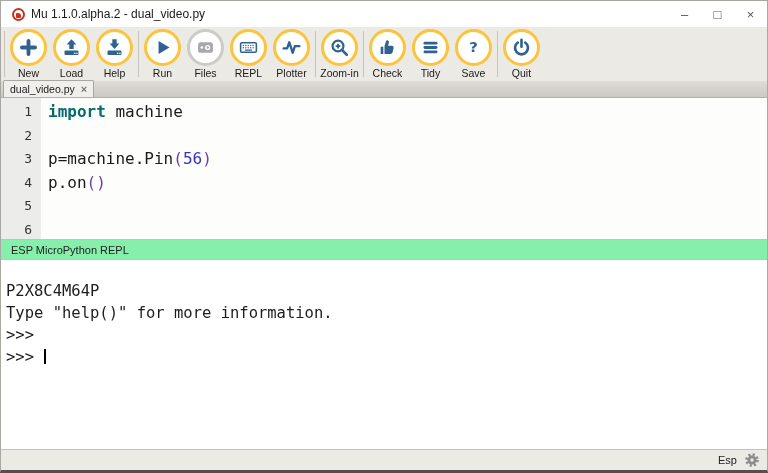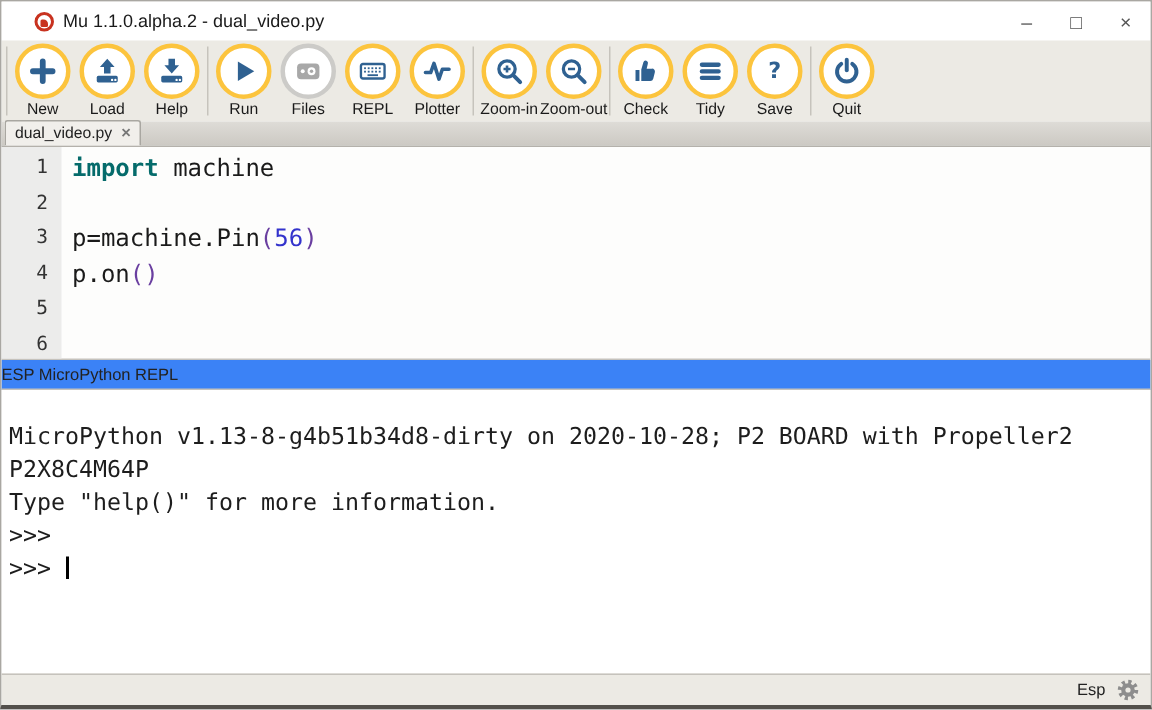--- a/index.html
+++ b/index.html
@@ -8,21 +8,21 @@
 
   .window {
     position:relative; width:768px; height:473px;
     background:#ffffff;
     border:1px solid #a9a7a2;
     border-bottom:3px solid #53504b;
     overflow:hidden;
   }
 
   
-  .titlebar { height:26px; background:#ffffff; display:flex; align-items:center; padding-left:22px; }
+  .titlebar { height:26px; background:#ffffff; display:flex; align-items:center; padding-left:11px; }
   .mu-dot { width:13px; height:13px; border:2px solid #c8321f; border-radius:50%; position:relative; flex:0 0 auto; }
   .mu-dot::after { content:""; position:absolute; left:1.5px; top:3px; width:5px; height:5px; background:#c8321f; border-radius:1px 3px 1px 1px; }
   .title-text { font-size:12px; color:#1a1a1a; margin-left:6px; flex:1 1 auto; white-space:nowrap; overflow:hidden; }
   .win-controls { display:flex; height:100%; }
   .win-btn { width:33px; height:100%; display:flex; align-items:center; justify-content:center; font-size:13px; color:#555; cursor:default; }
 
   
   .toolbar { height:54px; background:#eceae4; display:flex; align-items:flex-start; padding:2px 0 0 1px; }
   .tb-btn { width:43px; display:flex; flex-direction:column; align-items:center; cursor:pointer; }
   .tb-circle { width:37px; height:37px; border-radius:50%; background:#fff; border:3.5px solid #fcc43d; display:flex; align-items:center; justify-content:center; }
@@ -41,21 +41,21 @@
   .gutter { width:40px; background:#ececeb; padding:2px 9px 0 0; text-align:right; }
   .ln { font-size:13px; line-height:23.5px; color:#333; }
   .code-area { flex:1; padding:2px 0 0 7px; overflow:hidden; }
   .code-line { font-size:16px; line-height:23.5px; white-space:pre; color:#1a1a1a; min-height:23.5px; }
   .seg-kw  { color:#056b6b; font-weight:bold; }
   .seg-pl  { color:#1a1a1a; }
   .seg-br  { color:#6a3fa0; }
   .seg-num { color:#3333cc; }
 
   
-  .repl-header { height:20px; background:#3b82f6; border-bottom:1px solid #c5c2bc; display:flex; align-items:center; padding-left:0; }
+  .repl-header { height:20px; background:#86efac; border-bottom:1px solid #c5c2bc; display:flex; align-items:center; padding-left:10px; }
   .repl-header span { font-size:11px; color:#222; }
   .repl-body { height:189px; background:#ffffff; padding:20px 0 0 5px; font-family:"DejaVu Sans Mono", monospace; overflow:hidden; cursor:text; }
   .repl-line { font-size:15.5px; line-height:22px; white-space:pre; color:#1d1d1d; min-height:22px; }
   .cursor { display:inline-block; width:2px; height:15px; background:#000; vertical-align:-2px; margin-left:1px; }
 
   
   .statusbar { height:21px; background:#eceae4; border-top:1px solid #c5c2bc; display:flex; align-items:center; justify-content:flex-end; padding-right:7px; gap:7px; }
   .status-mode { font-size:11px; color:#222; }
   .gear { display:flex; align-items:center; cursor:pointer; }
 </style>
@@ -172,30 +172,20 @@
       <div class="tb-circle">
         <svg width="21" height="21" viewBox="0 0 24 24">
           <circle cx="10.3" cy="10.3" r="6.2" stroke="#2f6191" stroke-width="2.5" fill="none"></circle>
           <path d="M15 15l5.3 5.3" stroke="#2f6191" stroke-width="3" stroke-linecap="round"></path>
           <path d="M10.3 7.6v5.4M7.6 10.3h5.4" stroke="#2f6191" stroke-width="2"></path>
         </svg>
       </div>
       <div class="tb-label">Zoom-in</div>
     </div>
 
-    <div class="tb-btn">
-      <div class="tb-circle">
-        <svg width="21" height="21" viewBox="0 0 24 24">
-          <circle cx="10.3" cy="10.3" r="6.2" stroke="#2f6191" stroke-width="2.5" fill="none"></circle>
-          <path d="M15 15l5.3 5.3" stroke="#2f6191" stroke-width="3" stroke-linecap="round"></path>
-          <path d="M7.6 10.3h5.4" stroke="#2f6191" stroke-width="2"></path>
-        </svg>
-      </div>
-      <div class="tb-label">Zoom-out</div>
-    </div>
 
 
     <div class="tb-sep"></div>
 
     <div class="tb-btn">
       <div class="tb-circle">
         <svg width="21" height="21" viewBox="0 0 24 24">
           <path d="M4.2 11h3v8.5h-3z M8.6 19.5h6.9a2.3 2.3 0 0 0 2.2-1.7l1.2-4.8A2.3 2.3 0 0 0 16.7 10h-4l.9-3.7a1.8 1.8 0 0 0-3.4-1.2L8.6 10.6z" fill="#2f6191"></path>
         </svg>
       </div>
@@ -261,21 +251,20 @@
         <div class="code-line"><span class="seg-pl">p.on</span><span class="seg-br">()</span></div>
         <div class="code-line"></div>
         <div class="code-line"></div>
       </div>
   </div>
 
   <div class="repl-header">
     <span>ESP MicroPython REPL</span>
   </div>
   <div class="repl-body">
-      <div class="repl-line">MicroPython v1.13-8-g4b51b34d8-dirty on 2020-10-28; P2 BOARD with Propeller2</div>
       <div class="repl-line">P2X8C4M64P</div>
       <div class="repl-line">Type "help()" for more information.</div>
       <div class="repl-line">&gt;&gt;&gt; </div>
       <div class="repl-line">&gt;&gt;&gt; <span class="cursor"></span></div>
     </div>
 
   <div class="statusbar">
     <span class="status-mode">Esp</span>
     <span class="gear">
       <svg width="16" height="16" viewBox="0 0 24 24">

